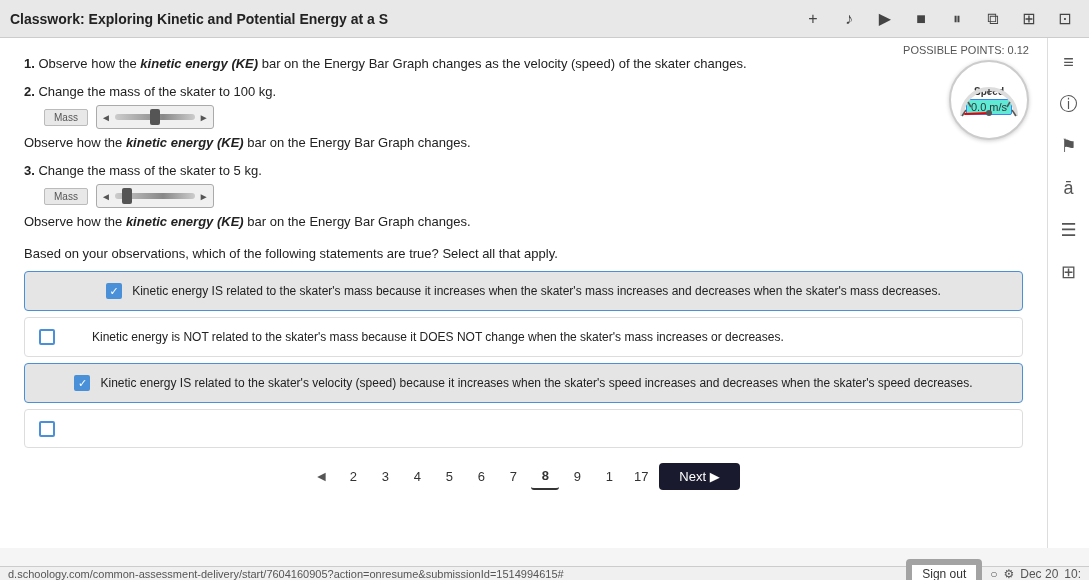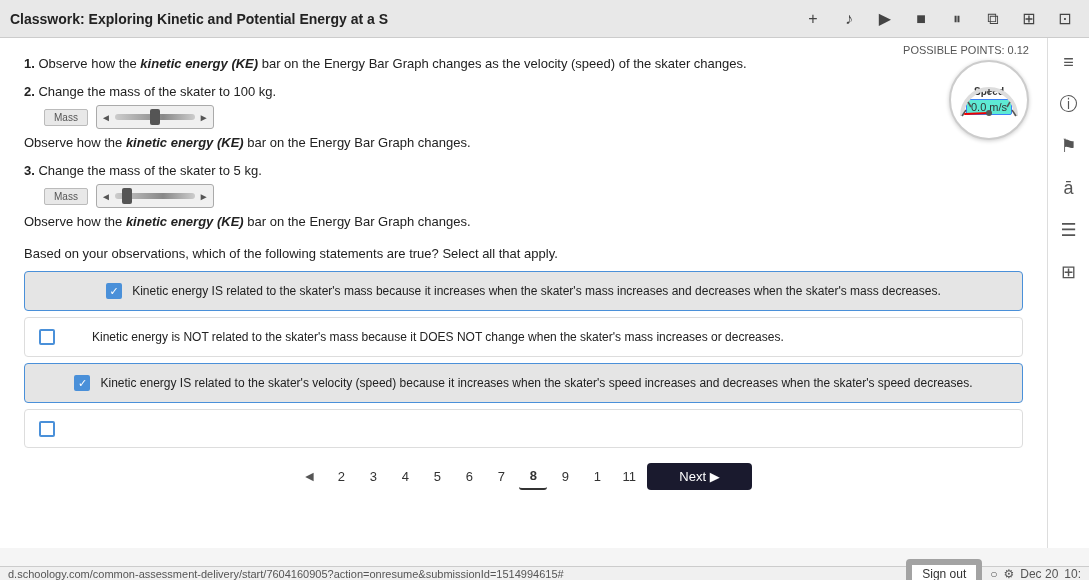--- a/index.html
+++ b/index.html
@@ -331,21 +331,21 @@
     }
     .page-btn.nav-arrow {
       color: #555;
       font-size: 14px;
     }
     .next-btn {
       background: #1a1a2e;
       color: #fff;
       border: none;
       border-radius: 4px;
-      padding: 6px 32px;
+      padding: 6px 20px;
       font-size: 13px;
       cursor: pointer;
       display: flex;
       align-items: center;
       gap: 4px;
     }
 
     
     .mass-tag {
       font-size: 10px;
@@ -471,21 +471,21 @@
     <button class="page-btn nav-arrow">◄</button>
     <button class="page-btn">2</button>
     <button class="page-btn">3</button>
     <button class="page-btn">4</button>
     <button class="page-btn">5</button>
     <button class="page-btn">6</button>
     <button class="page-btn">7</button>
     <button class="page-btn active">8</button>
     <button class="page-btn">9</button>
     <button class="page-btn">1</button>
-    <button class="page-btn">11</button>
+    <button class="page-btn">17</button>
     <button class="next-btn">Next ▶</button>
   </div>
 
 </div>
 
 <div class="bottom-bar">
   <span class="bottom-url">d.schoology.com/common-assessment-delivery/start/7604160905?action=onresume&amp;submissionId=1514994615#</span>
   <div class="bottom-right">
     <button class="sign-out-btn">Sign out</button>
     <div class="bottom-icons">

